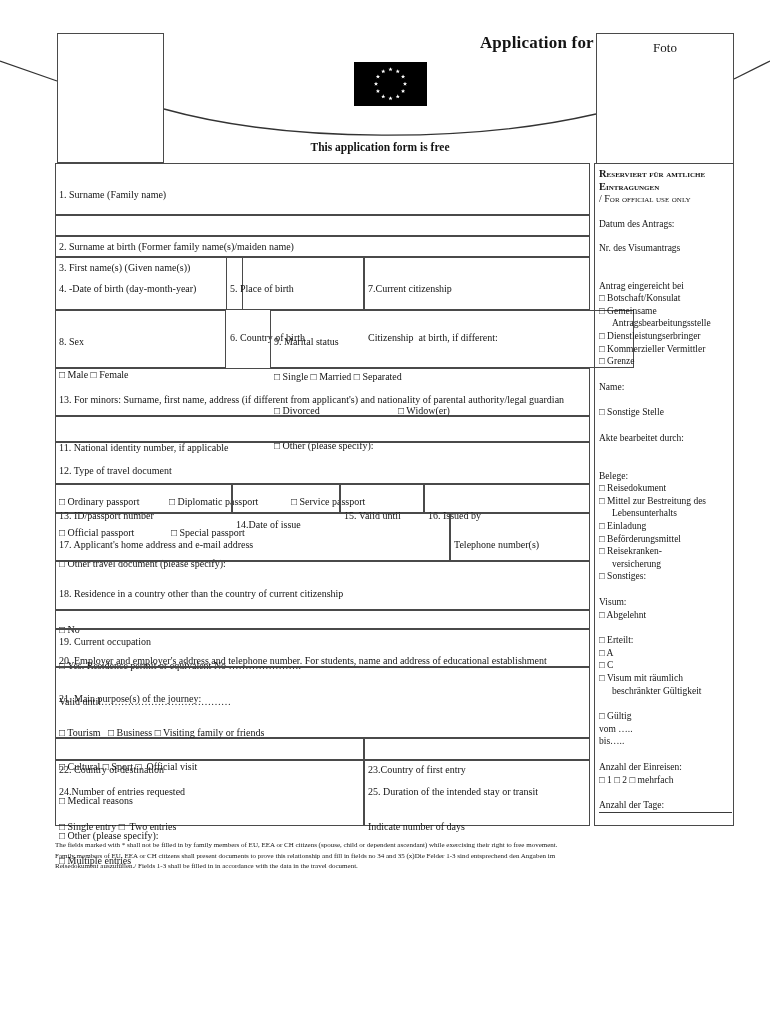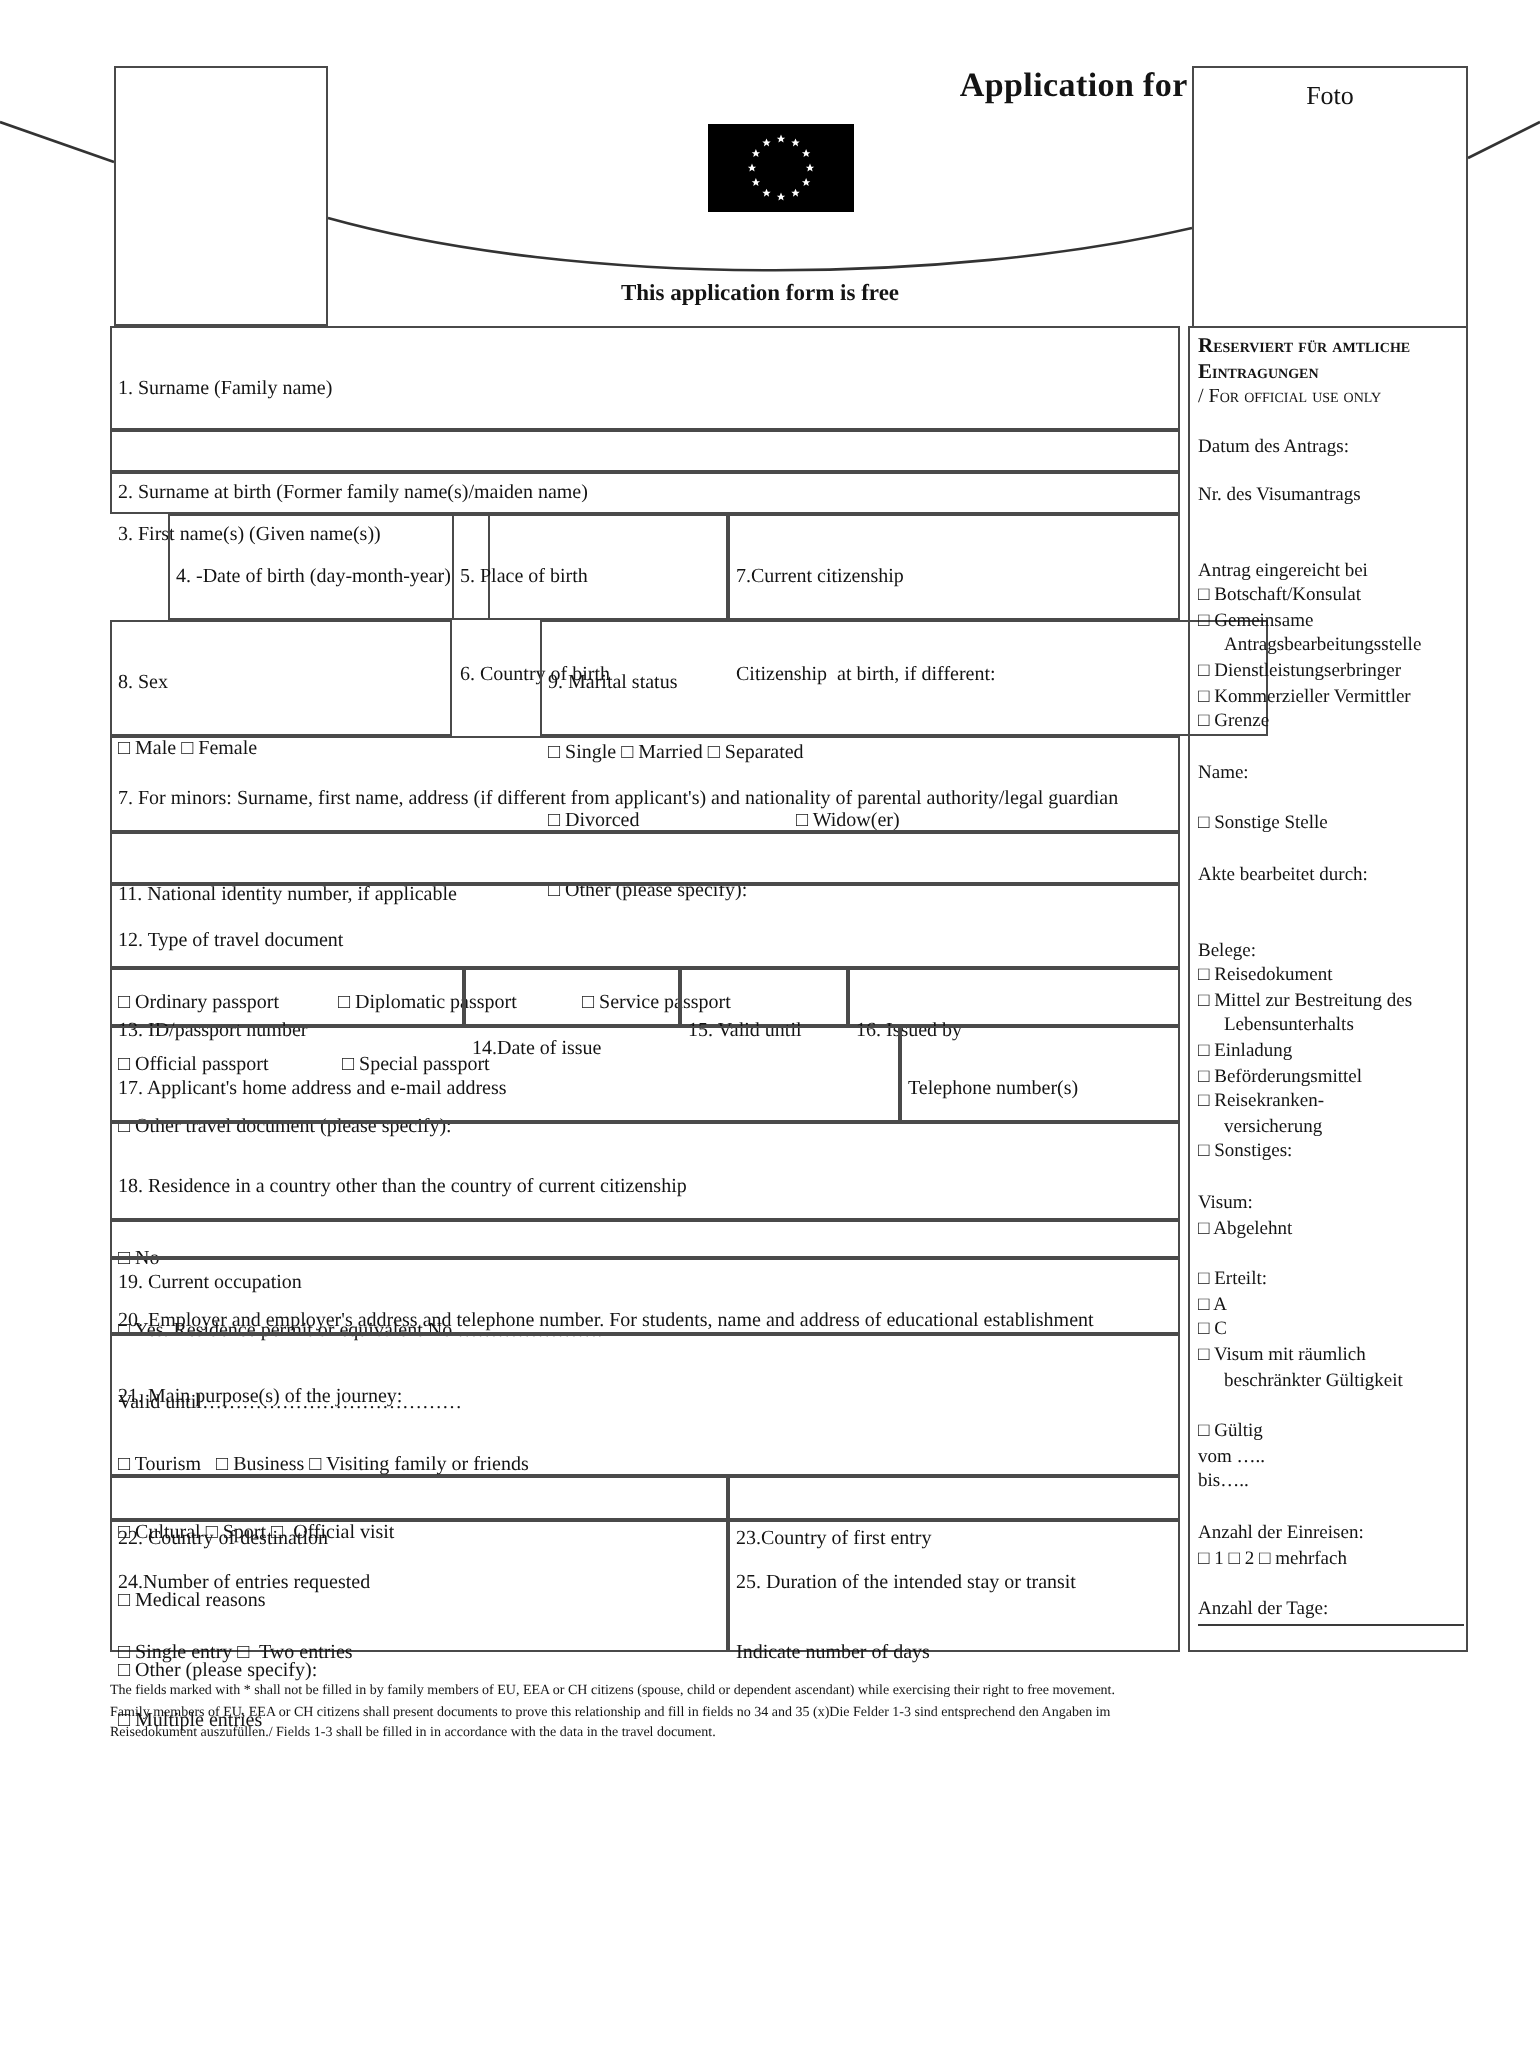--- a/index.html
+++ b/index.html
@@ -84,21 +84,21 @@
     </div>
 
     <div class="cell" style="left:0;top:52px;width:535px;height:21px;">
       <span class="lb">2. Surname at birth (Former family name(s)/maiden name)</span>
     </div>
 
     <div class="cell" style="left:0;top:73px;width:535px;height:21px;">
       <span class="lb">3. First name(s) (Given name(s))</span>
     </div>
 
-    <div class="cell" style="left:0;top:94px;width:161px;height:53px;margin-left:29px;">
+    <div class="cell" style="left:0;top:94px;width:188px;height:53px;">
       <span class="lb">4. -Date of birth (day-month-year)</span>
     </div>
     <div class="cell" style="left:171px;top:94px;width:138px;height:53px;">
       <span class="lb">5. Place of birth</span>
       <span class="lb mt16">6. Country of birth</span>
     </div>
     <div class="cell" style="left:309px;top:94px;width:226px;height:53px;">
       <span class="lb">7.Current citizenship</span>
       <span class="lb mt16">Citizenship  at birth, if different:</span>
     </div>
@@ -108,21 +108,21 @@
       <span class="lb">□ Male □ Female</span>
     </div>
     <div class="cell lh115" style="left:171px;top:147px;width:364px;height:58px;margin-left:44px;">
       <span class="lb">9. Marital status</span>
       <span class="lb">□ Single □ Married □ Separated</span>
       <span class="lb"><span class="oc w124">□ Divorced</span><span class="oc">□ Widow(er)</span></span>
       <span class="lb">□ Other (please specify):</span>
     </div>
 
     <div class="cell" style="left:0;top:205px;width:535px;height:48px;">
-      <span class="lb">7. For minors: Surname, first name, address (if different from applicant's) and nationality of parental authority/legal guardian</span>
+      <span class="lb">13. For minors: Surname, first name, address (if different from applicant's) and nationality of parental authority/legal guardian</span>
     </div>
 
     <div class="cell" style="left:0;top:253px;width:535px;height:26px;">
       <span class="lb">11. National identity number, if applicable</span>
     </div>
 
     <div class="cell lh104" style="left:0;top:279px;width:535px;height:42px;">
       <span class="lb">12. Type of travel document</span>
       <span class="lb"><span class="oc w110">□ Ordinary passport</span><span class="oc w122">□ Diplomatic passport</span><span class="oc">□ Service passport</span></span>
       <span class="lb"><span class="oc w112">□ Official passport</span><span class="oc">□ Special passport</span></span>

